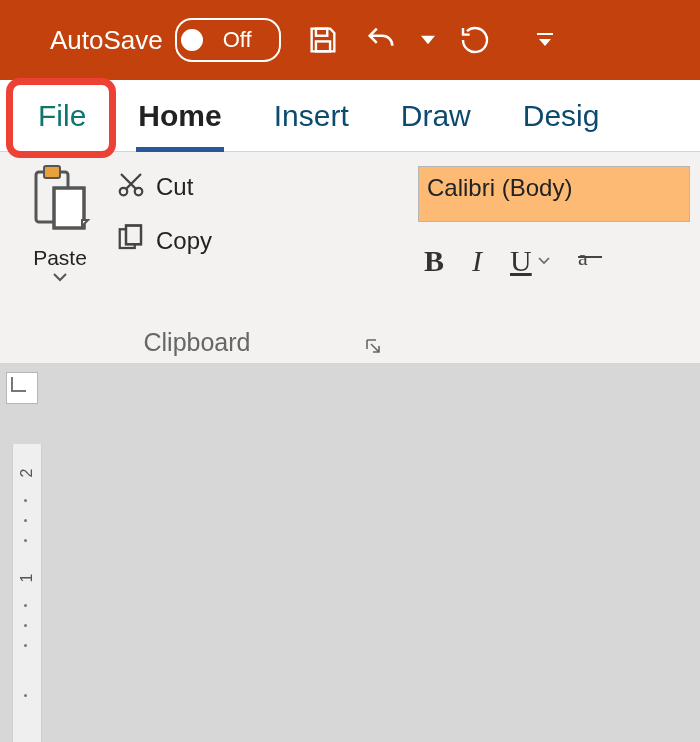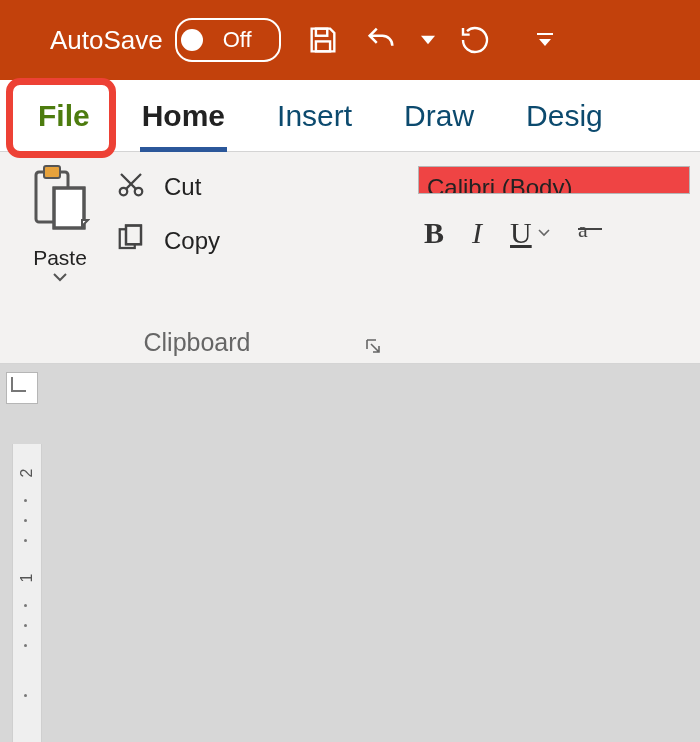--- a/index.html
+++ b/index.html
@@ -69,22 +69,22 @@
   .ribbon-tab {
     font-size: 30px;
     padding: 0 26px;
     height: 72px;
     line-height: 72px;
     color: #0c4a6e;
     cursor: pointer;
     position: relative;
   }
   .ribbon-tab.file {
-    color: #4d7c0f;
-    font-weight: 700;
+    color: #0f766e;
+    font-weight: 400;
   }
   .ribbon-tab.home {
     color: #222;
     font-weight: 600;
   }
   .ribbon-tab.home::after {
     content: "";
     position: absolute;
     left: 24px; right: 24px; bottom: 0;
     height: 5px;
@@ -150,34 +150,34 @@
     display: flex;
     flex-direction: column;
     justify-content: flex-start;
     gap: 8px;
     padding-left: 6px;
     padding-top: 2px;
   }
   .clip-cmd {
     display: flex;
     align-items: center;
-    gap: 18px;
+    gap: 10px;
     font-size: 24px;
     color: #222;
     cursor: pointer;
     height: 46px;
   }
   .clip-cmd svg { flex: none; }
 
   
   .font-group { padding-left: 24px; padding-top: 14px; }
   .font-name-box {
     width: 272px;
-    height: 28px;
-    background: #ef4444;
+    height: 56px;
+    background: #fdba74;
     border: 1px solid #b6b6b6;
     font-size: 24px;
     color: #222;
     padding: 4px 8px;
     line-height: 34px;
     overflow: hidden;
     white-space: nowrap;
     cursor: text;
   }
   .format-row {

